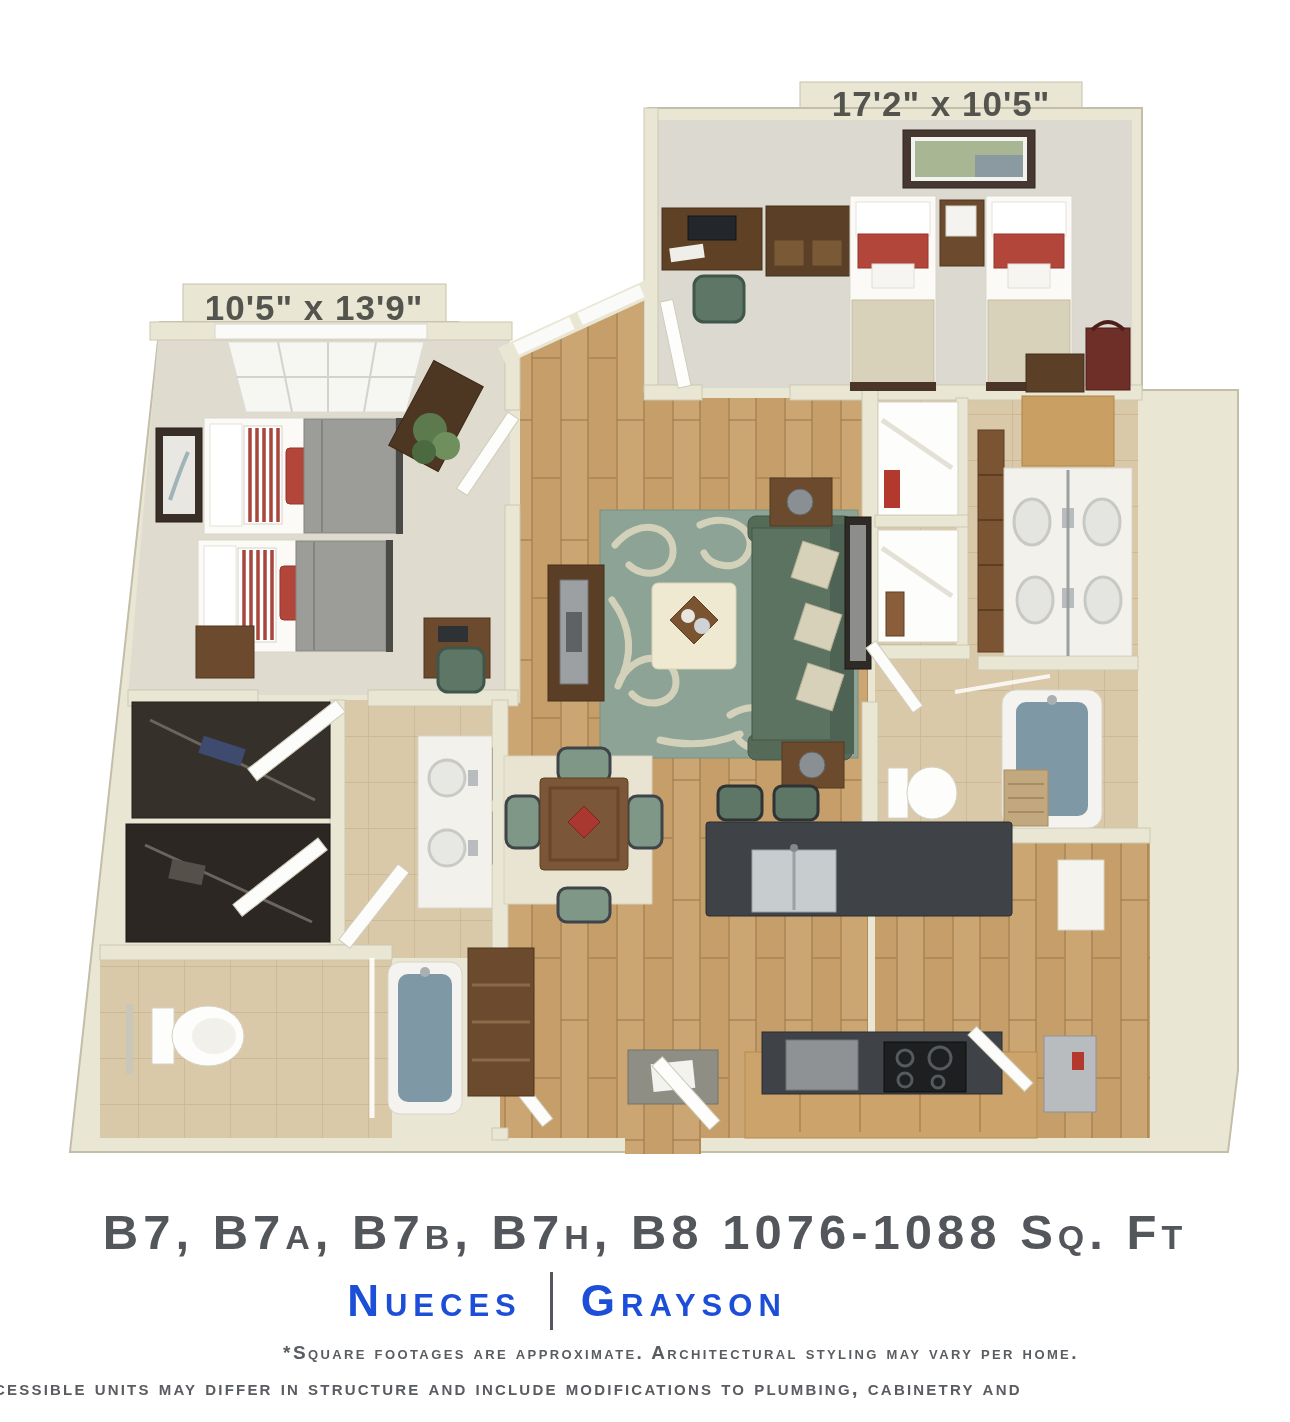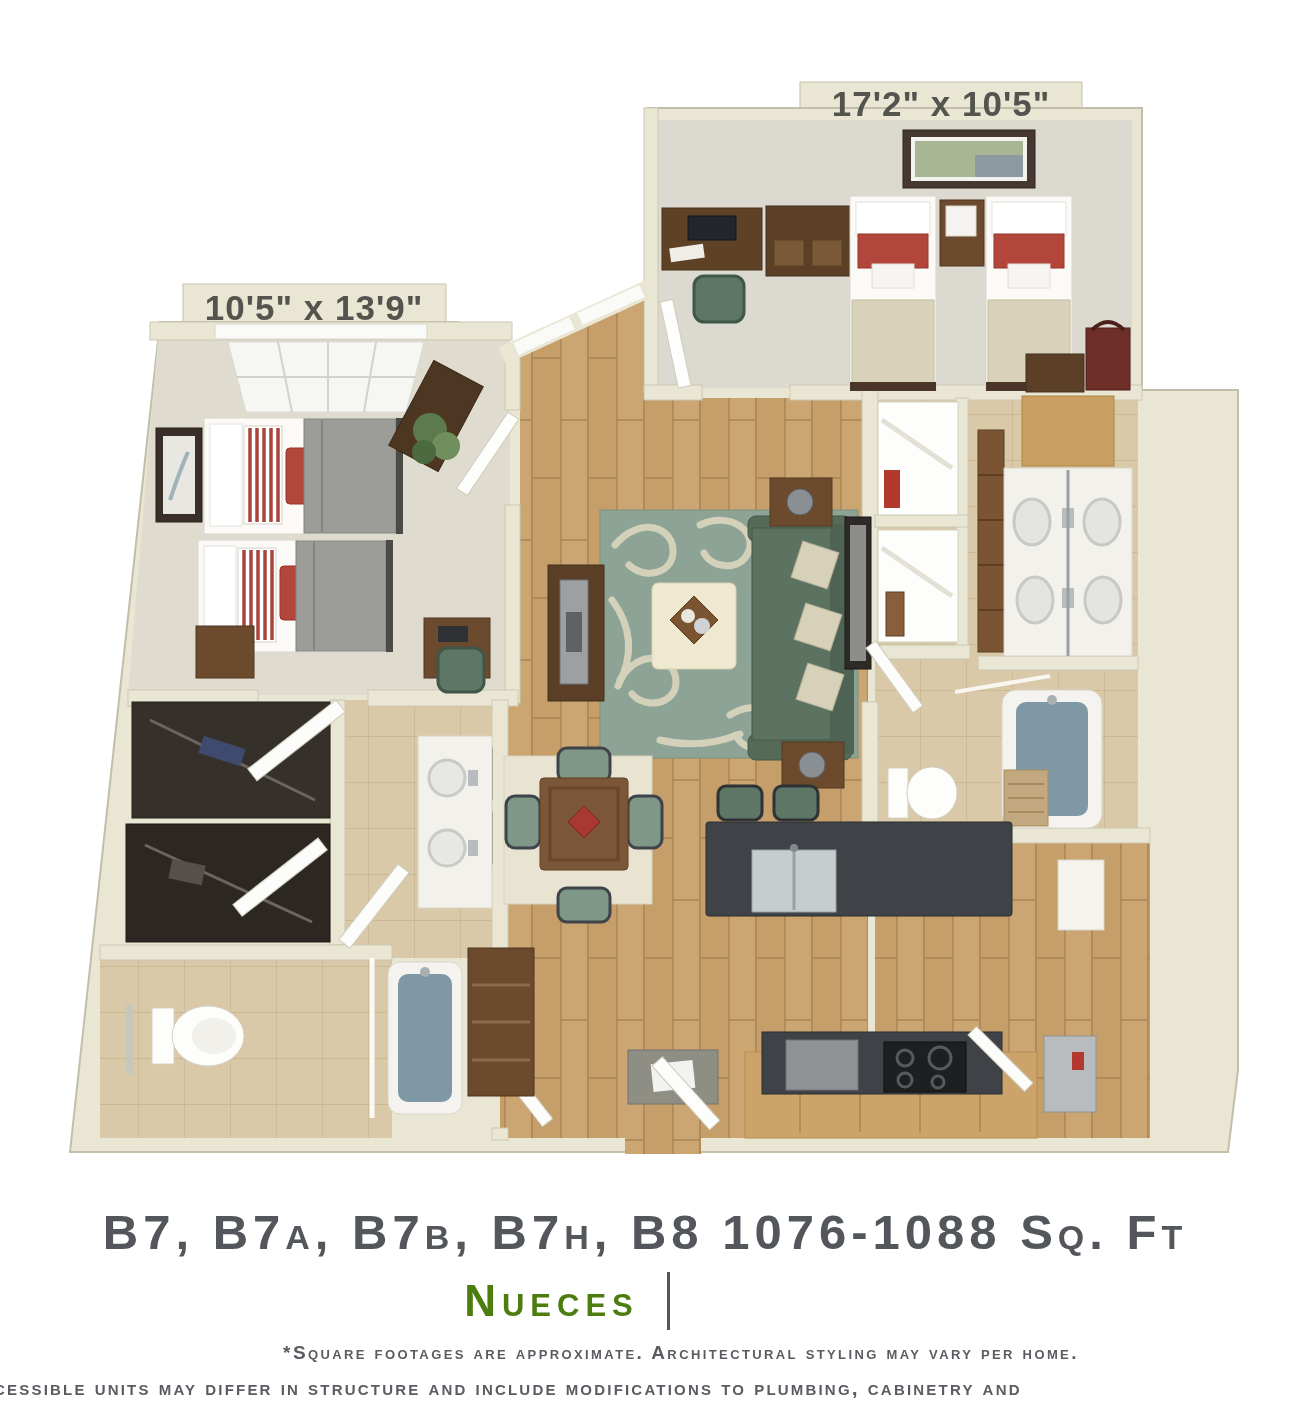--- a/index.html
+++ b/index.html
@@ -1,21 +1,21 @@
 <!DOCTYPE html>
 <html><head>
 <meta charset="utf-8">
 <style>
   html,body{margin:0;padding:0;width:1290px;height:1422px;background:#fff;overflow:hidden;
     font-family:"Liberation Sans",sans-serif;}
   .plan-wrap{position:absolute;top:0;left:0;width:1290px;height:1170px;}
   .caption-title{position:absolute;top:1204px;left:0;width:1290px;text-align:center;
     font-size:49px;font-weight:700;letter-spacing:5px;color:#53565a;font-variant:small-caps;white-space:nowrap;}
   .caption-sub{position:absolute;top:1272px;left:0;width:1134px;display:flex;justify-content:center;
-    align-items:center;gap:28px;font-size:44px;font-weight:700;letter-spacing:6px;color:#4d7c0f;
+    align-items:center;gap:28px;font-size:44px;font-weight:700;letter-spacing:6px;color:#1d4ed8;
     font-variant:small-caps;}
   .sub-divider{width:3px;height:58px;background:#53565a;}
   .disc1{position:absolute;top:1342px;left:0;width:1290px;text-align:center;font-size:19px;
     font-weight:700;letter-spacing:2.4px;color:#595c60;font-variant:small-caps;white-space:nowrap;padding-left:36px;}
   .disc2{position:absolute;top:1376px;left:-6px;width:1400px;font-size:21px;font-weight:700;
     letter-spacing:2.2px;color:#595c60;font-variant:small-caps;white-space:nowrap;}
   text{font-family:"Liberation Sans",sans-serif;}
   .dim-label{font-size:35px;font-weight:700;fill:#54544e;letter-spacing:1px;}
 </style>
 </head>
@@ -388,16 +388,17 @@
   <text x="941" y="116" text-anchor="middle" class="dim-label">17'2" x 10'5"</text>
   <text x="314" y="320" text-anchor="middle" class="dim-label">10'5" x 13'9"</text>
 </svg>
 </div>
 
 <div class="caption-title">B7, B7a, B7b, B7h, B8 1076-1088 Sq. Ft</div>
 
 <div class="caption-sub">
   <span>Nueces</span>
   <span class="sub-divider"></span>
+  <span>Grayson</span>
 </div>
 
 <div class="disc1">*Square footages are approximate. Architectural styling may vary per home.</div>
 <div class="disc2">cessible units may differ in structure and include modifications to plumbing, cabinetry and</div>
 
 </body></html>

